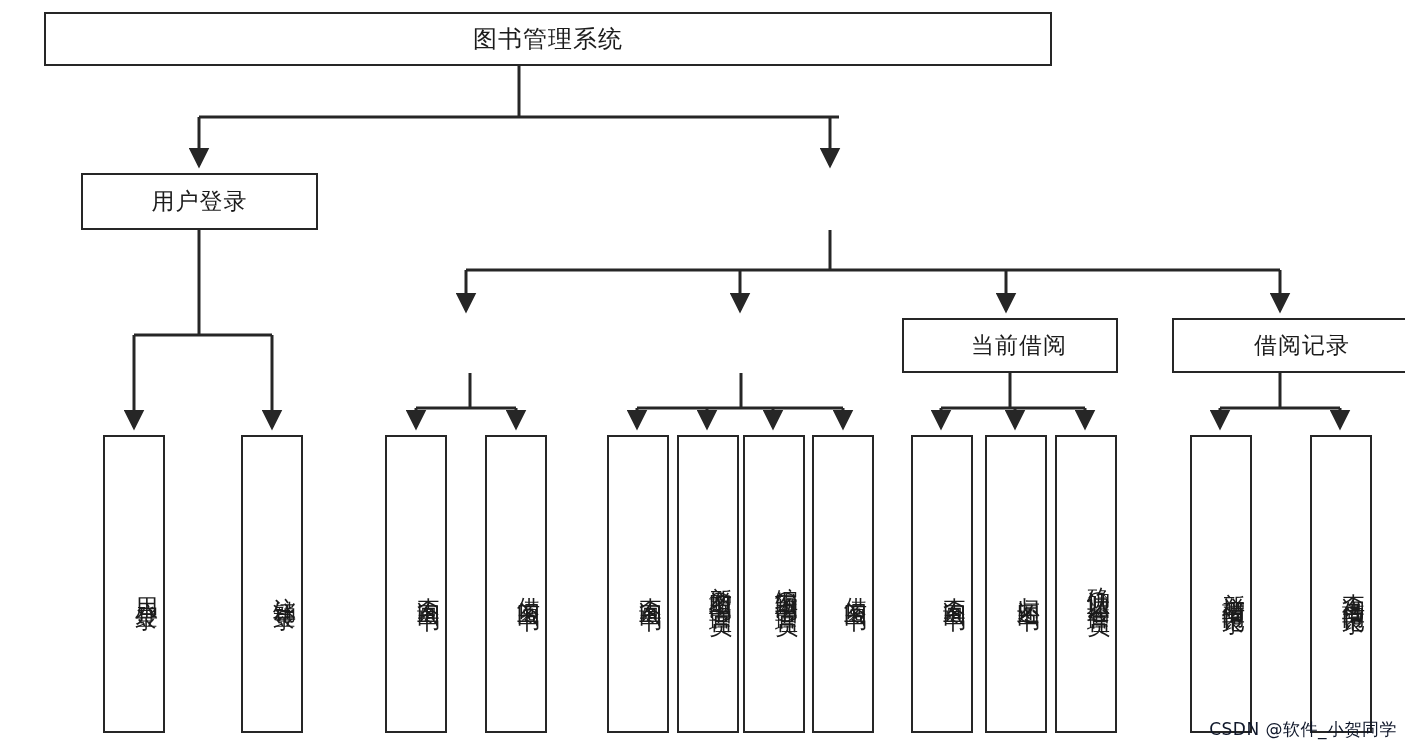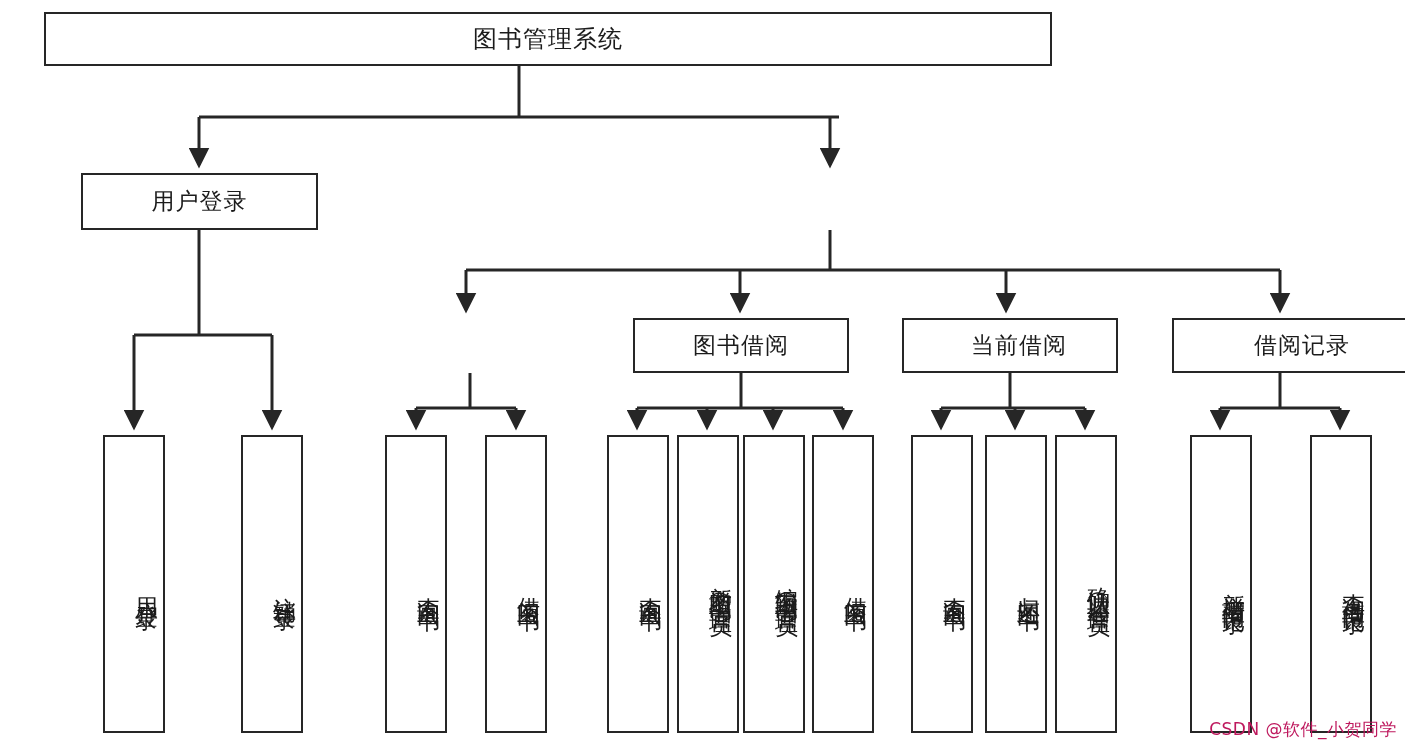--- a/index.html
+++ b/index.html
@@ -125,23 +125,20 @@
   </svg>
 
   <div class="node root horiz" style="left: 15px; top: 12px; width: 1008px; height: 54px; border-color: rgb(38, 38, 38); background: rgb(255, 255, 255); color: rgb(27, 27, 27); margin-left: 29px;">
     <span>图书管理系统</span>
   </div>
 
   <div class="node horiz" style="left: 81px; top: 173px; width: 237px; height: 57px; border-color: rgb(38, 38, 38); background: rgb(255, 255, 255); color: rgb(27, 27, 27);">
     <span>用户登录</span>
   </div>
 
-  <div class="node horiz" style="left: 633px; top: 318px; width: 216px; height: 55px; border-color: rgb(38, 38, 38); background: rgb(255, 255, 255); color: rgb(27, 27, 27);">
-    <span>图书借阅</span>
-  </div>
   <div class="node horiz" style="left: 902px; top: 318px; width: 216px; height: 55px; border-color: rgb(38, 38, 38); background: rgb(255, 255, 255); color: rgb(27, 27, 27); padding-left: 18px;">
     <span>当前借阅</span>
   </div>
   <div class="node horiz" style="left: 1172px; top: 318px; width: 260px; height: 55px; border-color: rgb(38, 38, 38); background: rgb(255, 255, 255); color: rgb(27, 27, 27); text-align: right;">
     <span>借阅记录</span>
   </div>
 
   <div class="node vert" style="left: 103px; top: 435px; width: 62px; height: 298px; border-color: rgb(38, 38, 38); background: rgb(255, 255, 255); color: rgb(27, 27, 27);">
     <span class="vlabel">用户登录</span>
   </div>
@@ -179,15 +176,15 @@
     <span class="vlabel">确认归还（管理员）</span>
   </div>
 
   <div class="node vert" style="left: 1190px; top: 435px; width: 62px; height: 298px; border-color: rgb(38, 38, 38); background: rgb(255, 255, 255); color: rgb(27, 27, 27);">
     <span class="vlabel">新增借阅记录</span>
   </div>
   <div class="node vert" style="left: 1310px; top: 435px; width: 62px; height: 298px; border-color: rgb(38, 38, 38); background: rgb(255, 255, 255); color: rgb(27, 27, 27);">
     <span class="vlabel">查询借阅记录</span>
   </div>
 
-  <div class="watermark" style="color: #be185d;">CSDN @软件_小贺同学</div>
+  <div class="watermark" style="color: #0f172a;">CSDN @软件_小贺同学</div>
 
 </div>
 
 </body></html>

